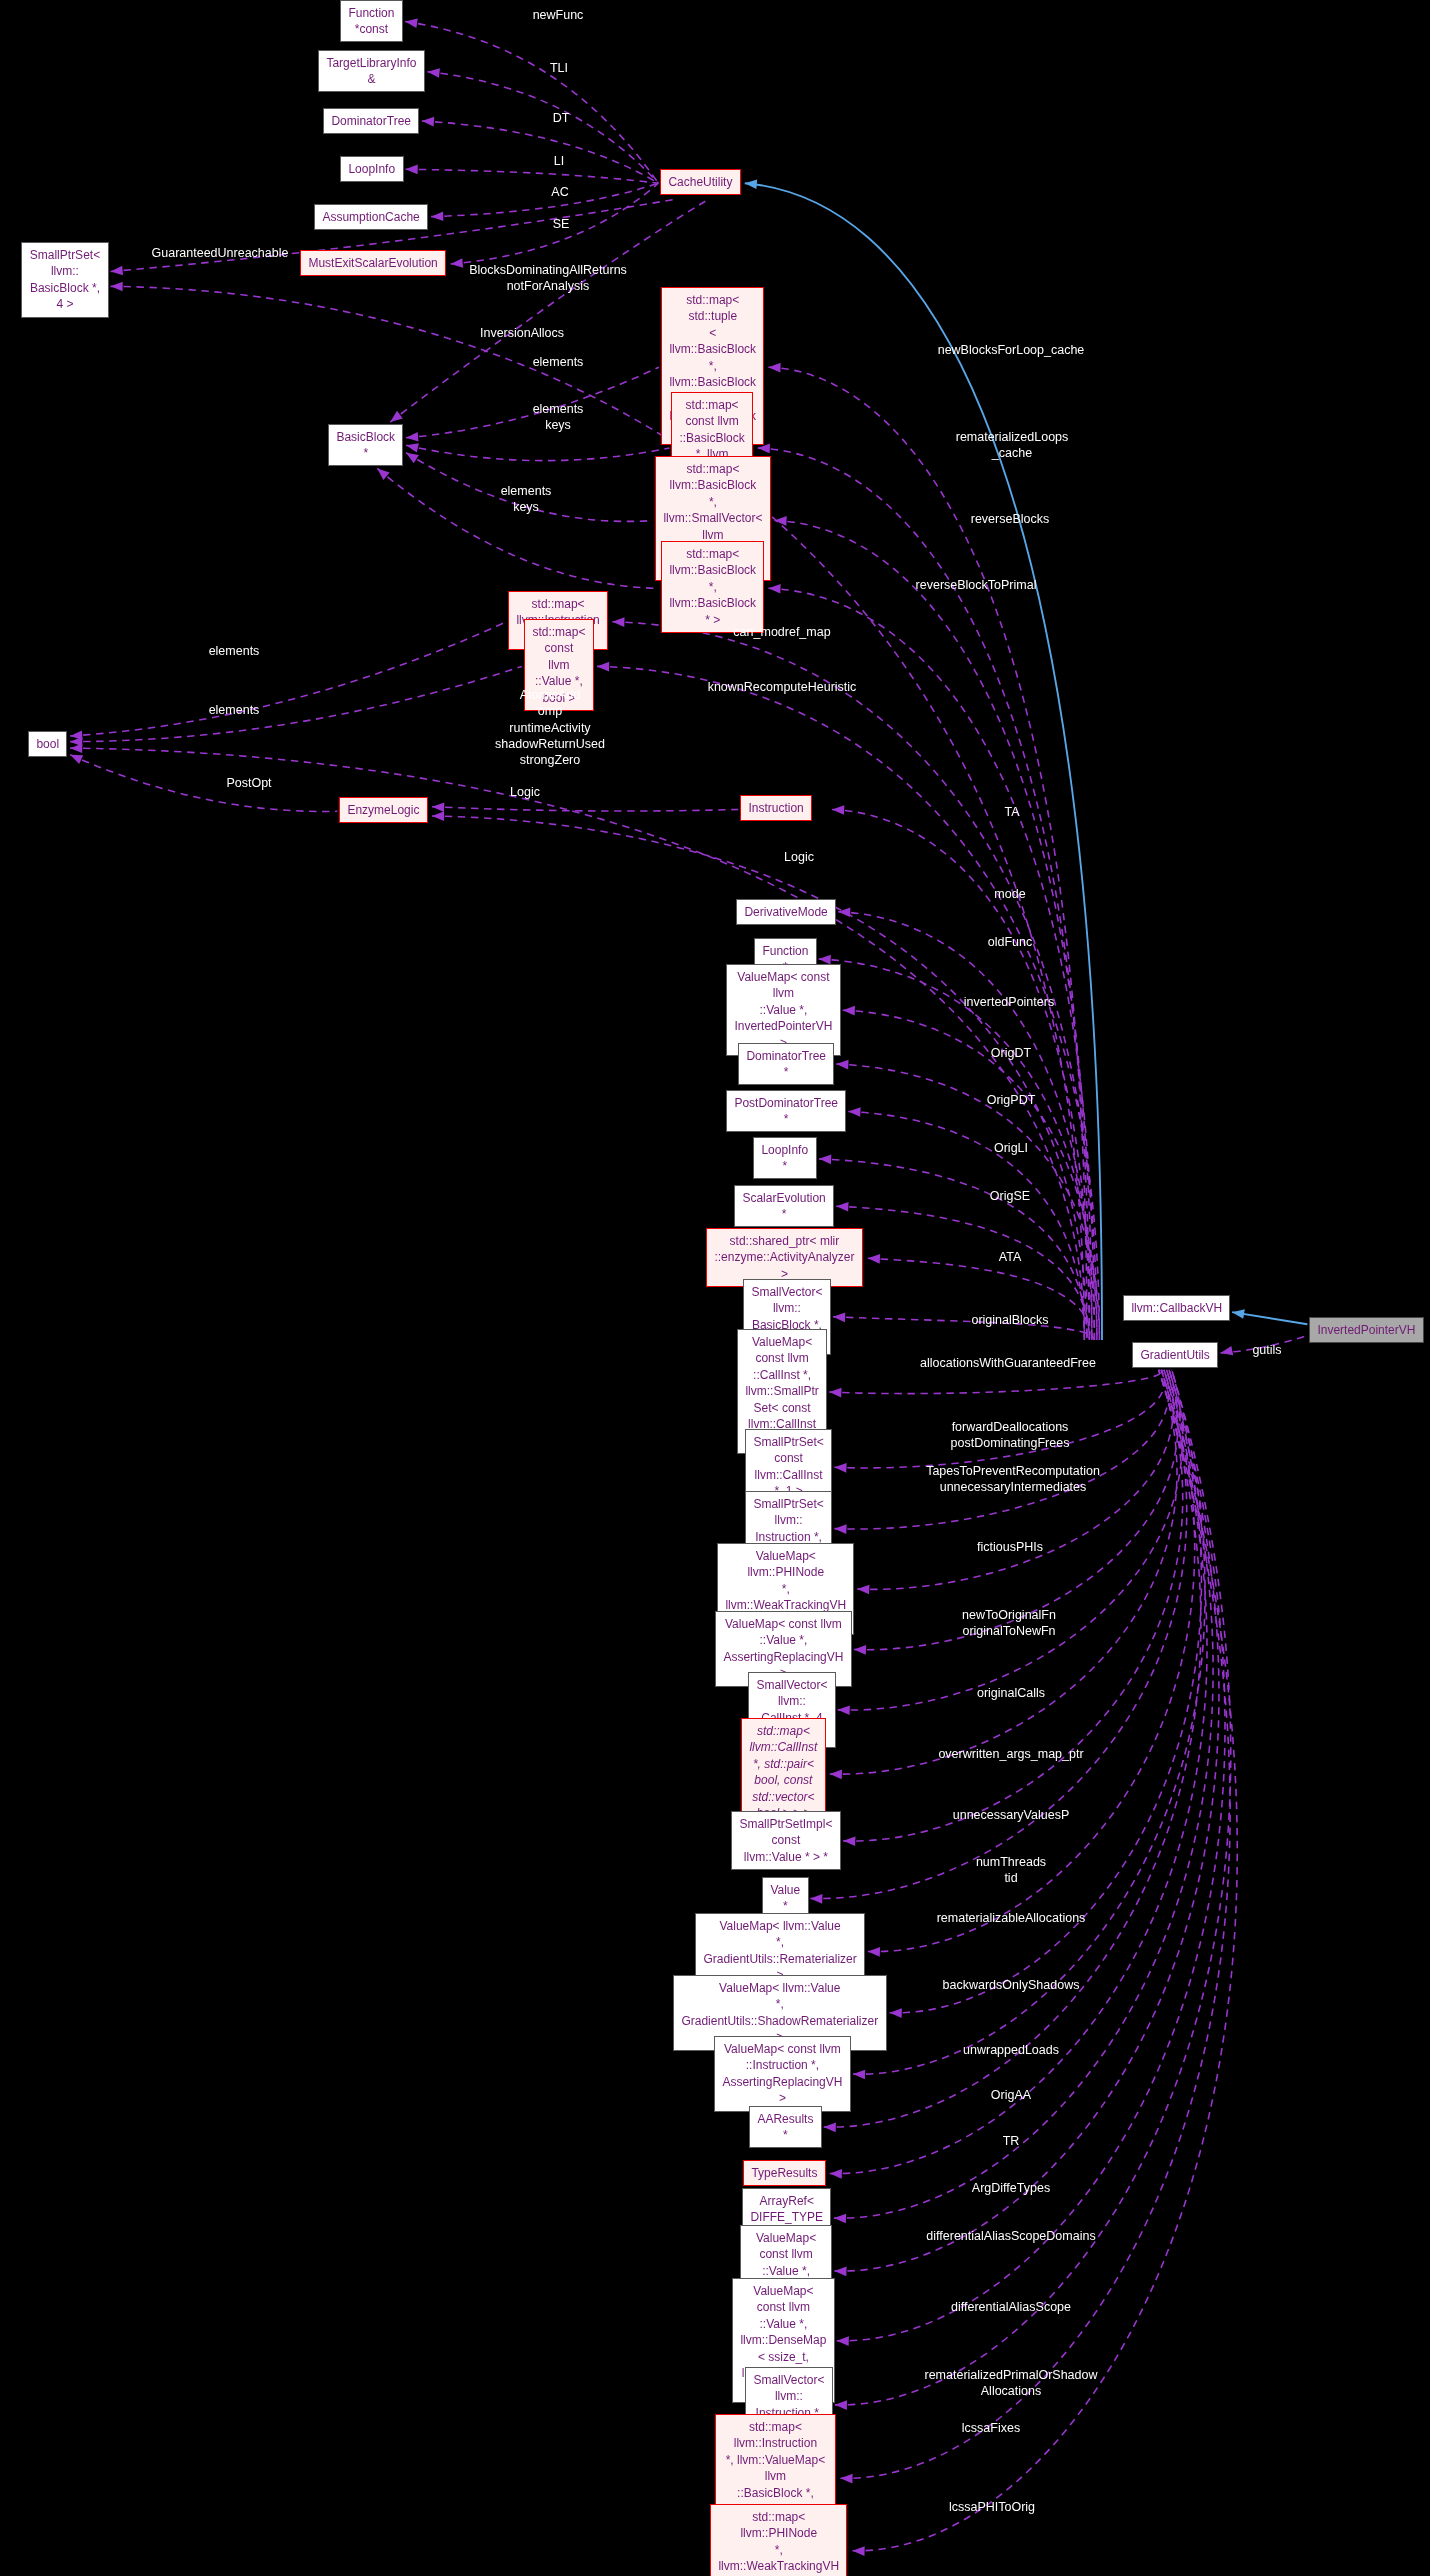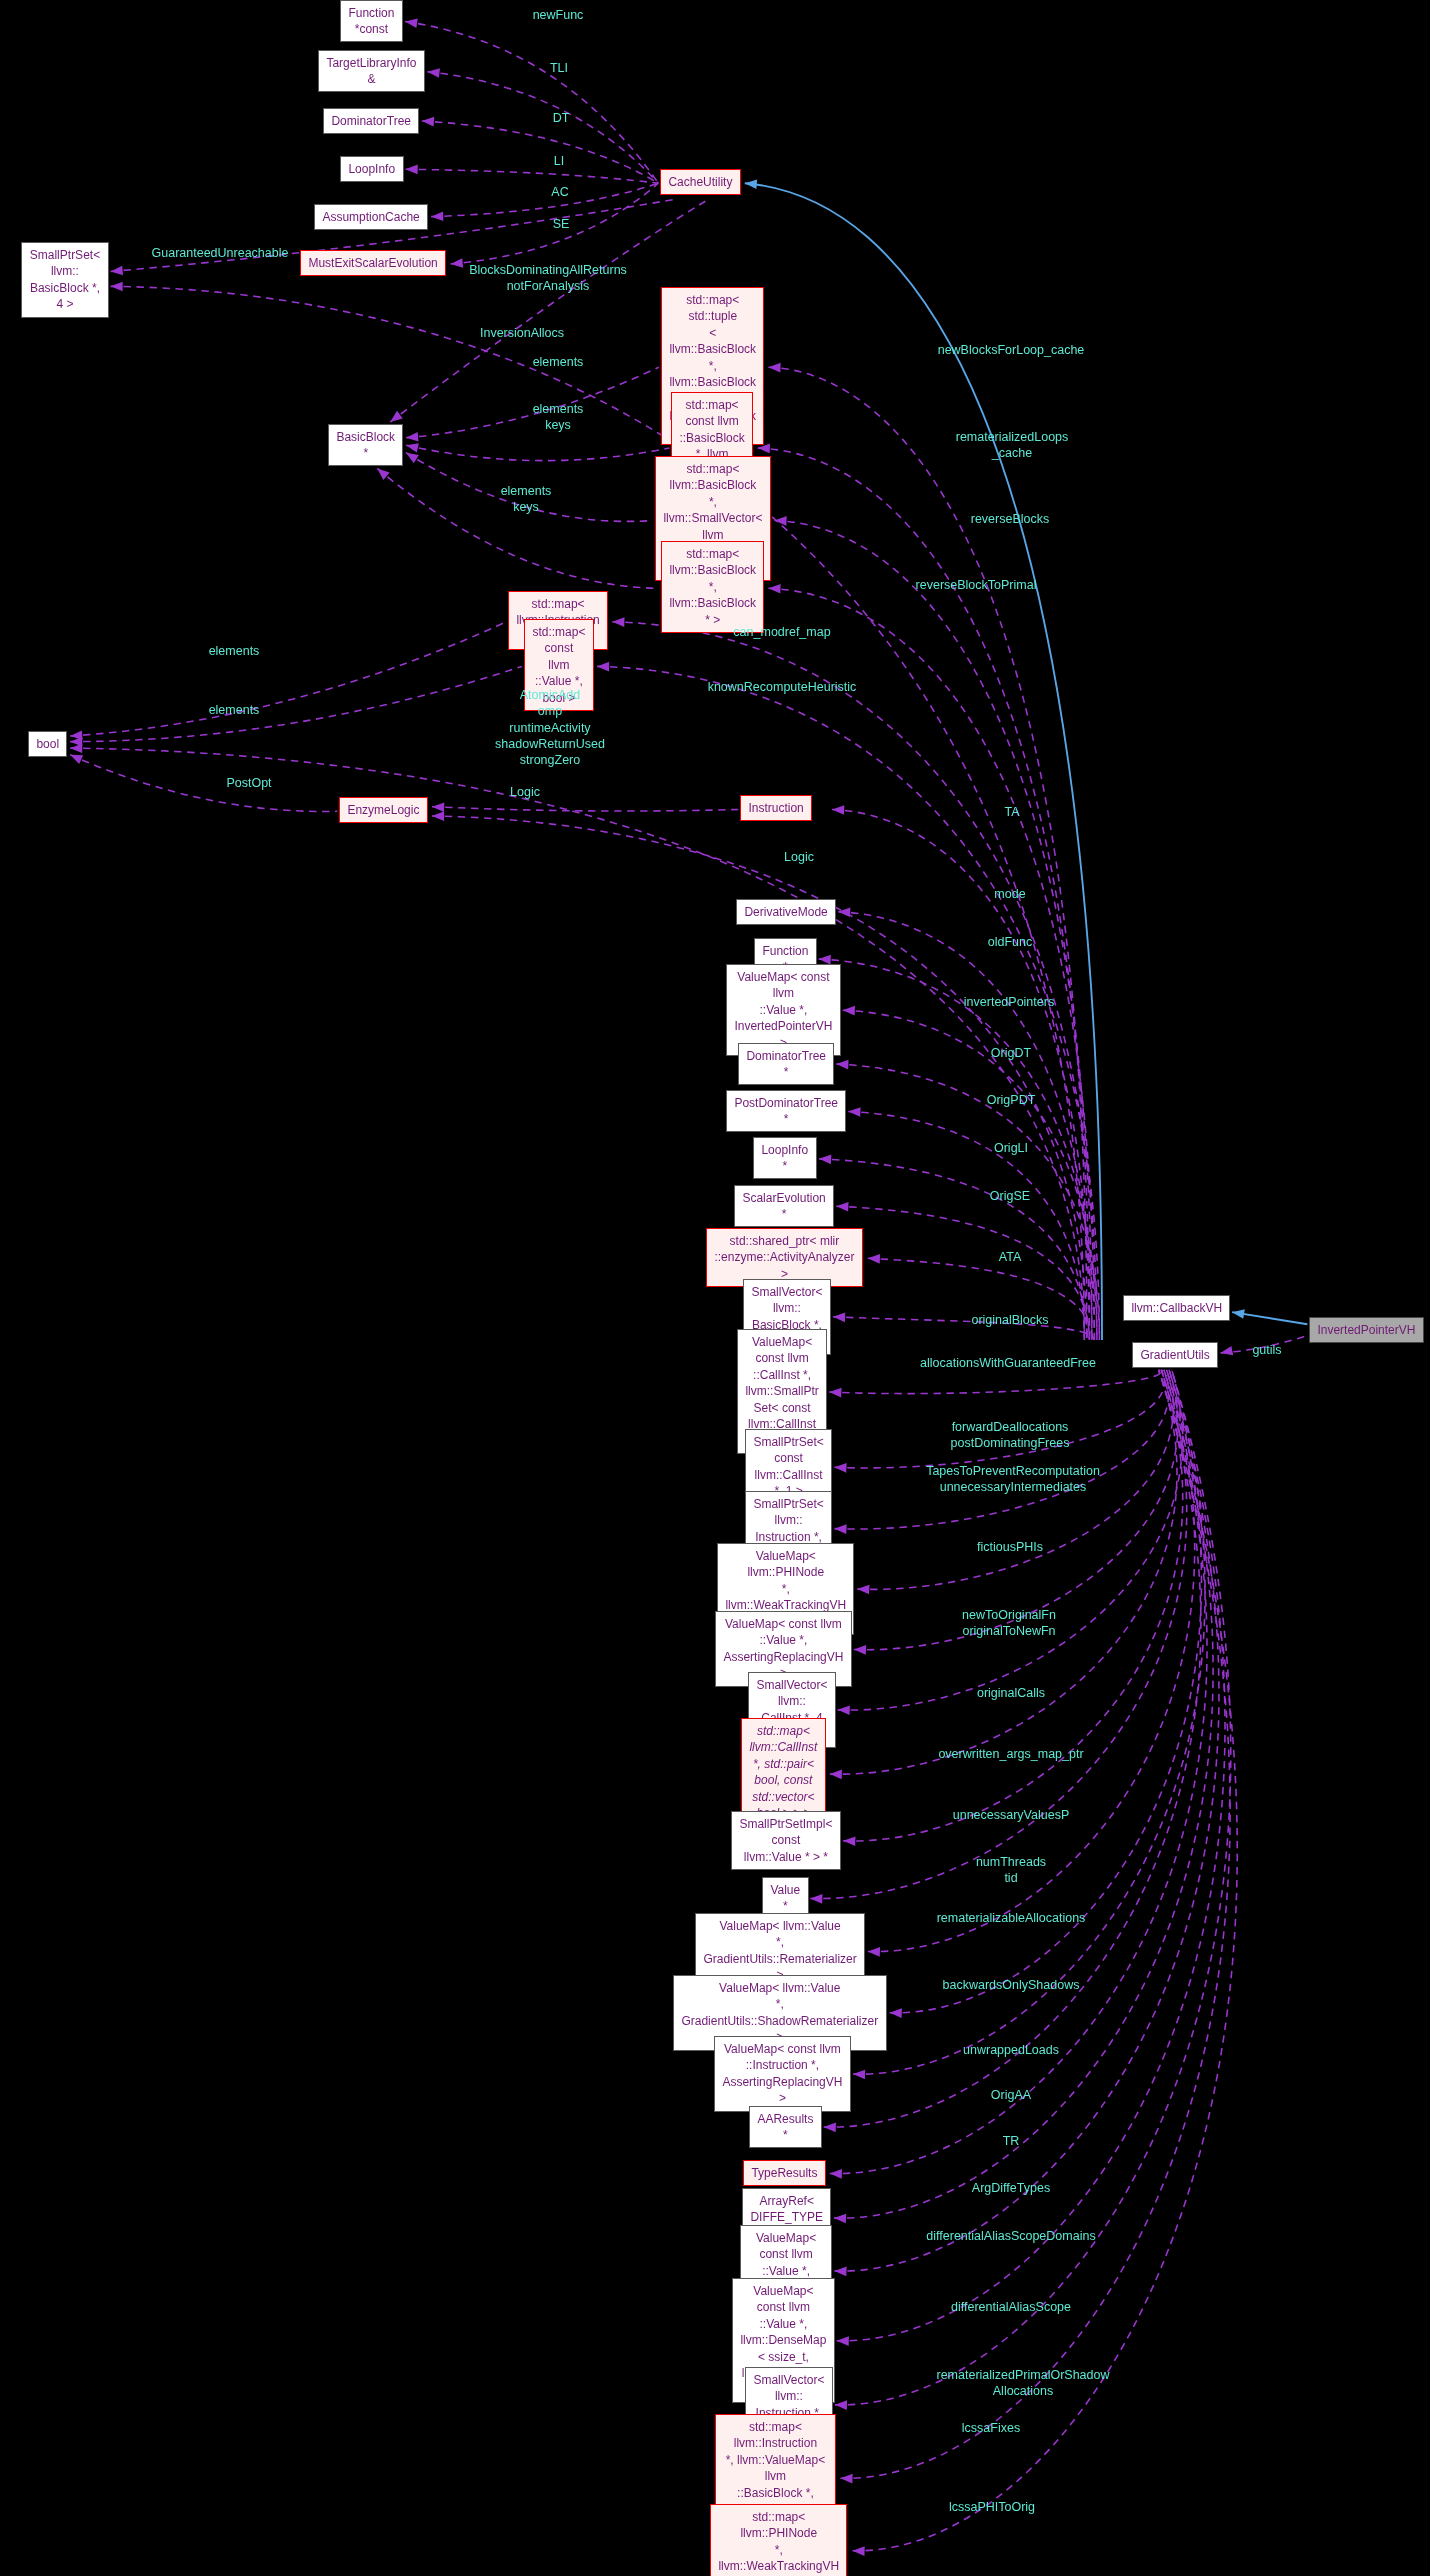--- a/index.html
+++ b/index.html
@@ -6,21 +6,21 @@
   #canvas{position:relative;width:1430px;height:2576px;background:#000;overflow:hidden;
           font-family:"Liberation Sans","DejaVu Sans",sans-serif;}
   #edges-layer{position:absolute;left:0;top:0;width:1430px;height:2576px;}
   #nodes-layer,#labels-layer{position:absolute;left:0;top:0;width:0;height:0;}
   .node{position:absolute;box-sizing:border-box;white-space:pre-line;text-align:center;
         font-size:12px;line-height:1.38;color:#701a75;padding:3.7px 7.4px;cursor:pointer;}
   .node.plain{background:#ffffff;border:1.5px solid #5a5a5a;}
   .node.doc{background:#fff0f0;border:1.9px solid #f00000;}
   .node.current{background:#a8a8a8;border:1.5px solid #474747;}
   .edge-label{position:absolute;transform:translate(-50%,-50%);white-space:pre-line;
-        text-align:center;font-size:12.5px;line-height:1.3;color:#5eead4;}
+        text-align:center;font-size:12.5px;line-height:1.3;color:#ffffff;}
   path.member{fill:none;stroke:#9a36cf;stroke-width:1.7;stroke-dasharray:8,6;}
   path.inherit{fill:none;stroke:#58a6e8;stroke-width:2;}
   polygon.ah-m{fill:#9a36cf;stroke:none;}
   polygon.ah-i{fill:#58a6e8;stroke:none;}
 </style>
 </head>
 <body>
 
 <div id="canvas">
   <svg id="edges-layer" xmlns="http://www.w3.org/2000/svg" width="1430" height="2576" viewBox="0 0 1539 2772">
@@ -286,20 +286,20 @@
       <div class="edge-label" style="left: 1011px; top: 1870px;">numThreads
 tid</div>
       <div class="edge-label" style="left: 1011px; top: 1918px;">rematerializableAllocations</div>
       <div class="edge-label" style="left: 1011px; top: 1985px;">backwardsOnlyShadows</div>
       <div class="edge-label" style="left: 1011px; top: 2050px;">unwrappedLoads</div>
       <div class="edge-label" style="left: 1011px; top: 2095px;">OrigAA</div>
       <div class="edge-label" style="left: 1011px; top: 2141px;">TR</div>
       <div class="edge-label" style="left: 1011px; top: 2188px;">ArgDiffeTypes</div>
       <div class="edge-label" style="left: 1011px; top: 2236px;">differentialAliasScopeDomains</div>
       <div class="edge-label" style="left: 1011px; top: 2307px;">differentialAliasScope</div>
-      <div class="edge-label" style="left: 1011px; top: 2383px; margin-left: 12px;">rematerializedPrimalOrShadow
+      <div class="edge-label" style="left: 1011px; top: 2383px;">rematerializedPrimalOrShadow
 Allocations</div>
       <div class="edge-label" style="left: 991px; top: 2428px;">lcssaFixes</div>
       <div class="edge-label" style="left: 992px; top: 2507px;">lcssaPHIToOrig</div>
       <div class="edge-label" style="left: 1267px; top: 1336px; margin-top: 14px;">gutils</div>
     </div>
 </div>
 
 
 </body></html>

